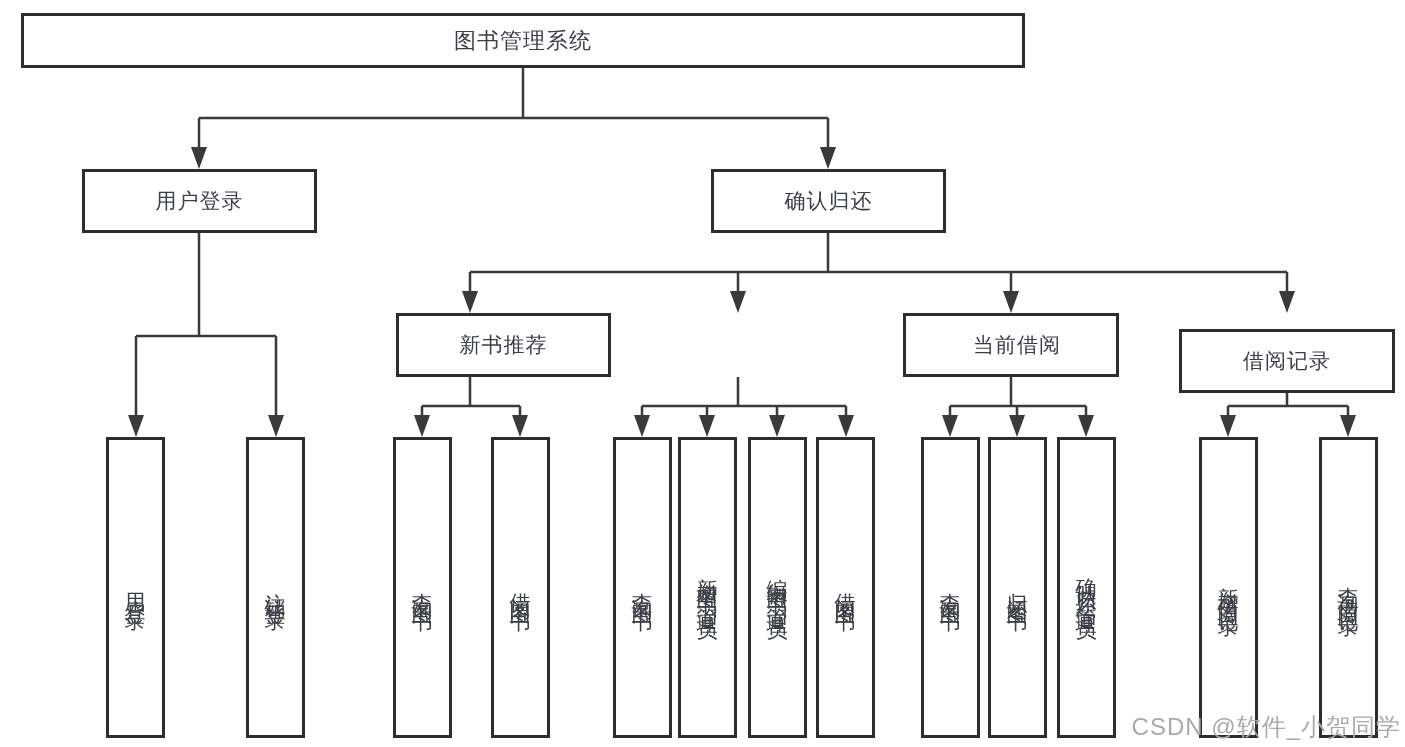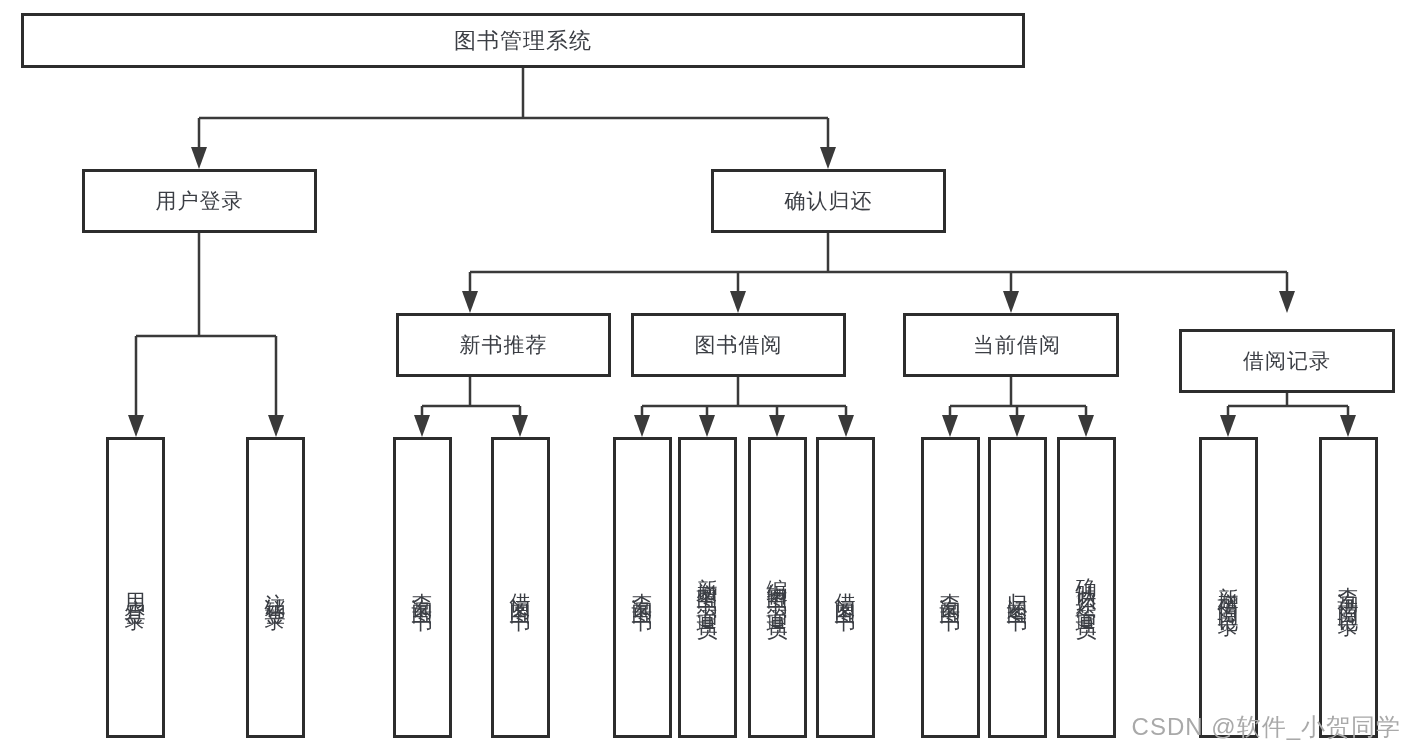--- a/index.html
+++ b/index.html
@@ -103,21 +103,20 @@
       <polygon points="1340,415 1356,415 1348,437"></polygon>
     </g>
   </svg>
 
   <div class="box hbox title" style="left:21px; top:13px; width:1004px; height:55px;">图书管理系统</div>
 
   <div class="box hbox" style="left:82px; top:169px; width:235px; height:64px;">用户登录</div>
   <div class="box hbox" style="left:711px; top:169px; width:235px; height:64px;">确认归还</div>
 
   <div class="box hbox" style="left:363px; top:313px; width:215px; height:64px;margin-left:33px;">新书推荐</div>
-  <div class="box hbox" style="left:631px; top:313px; width:215px; height:64px;">图书借阅</div>
   <div class="box hbox" style="left:903px; top:313px; width:216px; height:64px;padding-left:12px;">当前借阅</div>
   <div class="box hbox" style="left:1179px; top:313px; width:216px; height:64px;margin-top:16px;">借阅记录</div>
 
   <div class="box vbox" style="left:106px; top:437px; width:59px; height:301px;">用户登录</div>
   <div class="box vbox" style="left:246px; top:437px; width:59px; height:301px;">注销登录</div>
 
   <div class="box vbox" style="left:393px; top:437px; width:59px; height:301px;">查询图书</div>
   <div class="box vbox" style="left:491px; top:437px; width:59px; height:301px;">借阅图书</div>
 
   <div class="box vbox" style="left:613px; top:437px; width:59px; height:301px;">查询图书</div>

